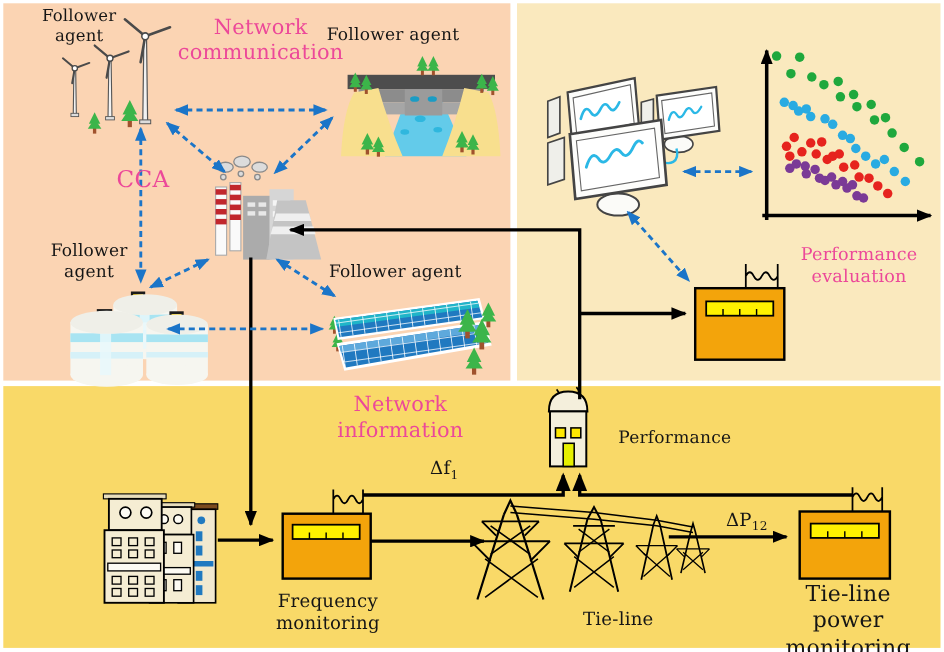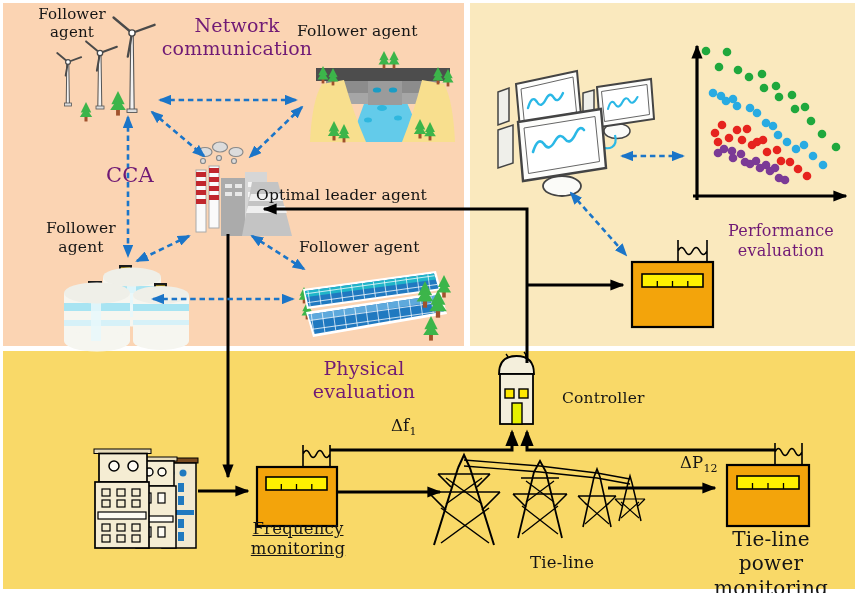--- a/index.html
+++ b/index.html
@@ -2,21 +2,21 @@
 <html><head>
 <meta charset="utf-8">
 <style>
   html,body{margin:0;padding:0;background:#fff;}
   #stage{position:relative;width:858px;height:593px;background:#fff;overflow:hidden;
          font-family:"DejaVu Serif","Liberation Serif",serif;}
   .panel{position:absolute;}
   #svg-layer{position:absolute;left:0;top:0;z-index:1;}
   .lbl{position:absolute;z-index:2;color:#151515;line-height:1.22;letter-spacing:0.2px;}
   .center{text-align:center;}
-  .orange{color:#701a75;}
+  .orange{color:#ec4899;}
   .nowrap{white-space:nowrap;}
   .sub{font-size:11px;font-style:normal;vertical-align:-4px;}
   .math{}
 </style>
 </head>
 <body>
 
 <div id="stage">
 
   <div class="panel" id="panel-cca" style="left: 3px; top: 3px; width: 461px; height: 343px; background: rgb(251, 212, 179);"></div>
@@ -389,29 +389,28 @@
       <path d="M252,236 L304,269" marker-start="url(#mls)" marker-end="url(#ml)"></path>
       <path d="M153,299 L293,299" marker-start="url(#mls)" marker-end="url(#ml)"></path>
       <path d="M622,156 L683,156" marker-start="url(#mls)" marker-end="url(#ml)"></path>
       <path d="M571,193 L626,255" marker-start="url(#mls)" marker-end="url(#ml)"></path>
     </g>
   </svg>
 
   <div class="lbl center" style="left:26px;top:5px;width:92px;font-size:15px;">Follower agent</div>
   <div class="lbl center orange" style="left:142px;top:14px;width:190px;font-size:19px;">Network communication</div>
   <div class="lbl nowrap" style="left:297px;top:22px;font-size:15.5px;">Follower agent</div>
-  <div class="lbl orange" style="left:106px;top:163px;font-size:21px;">CCA</div>
-  <div class="lbl nowrap" style="left:256px;top:186px;font-size:15.5px;">Optimal leader agent</div>
+  <div class="lbl orange" style="left:106px;top:151px;font-size:21px;">CCA</div>
   <div class="lbl center" style="left:36px;top:219px;width:90px;font-size:15.5px;">Follower agent</div>
   <div class="lbl nowrap" style="left:299px;top:238px;font-size:15.5px;">Follower agent</div>
   <div class="lbl center orange" style="left:714px;top:221px;width:134px;font-size:16px;">Performance evaluation</div>
-  <div class="lbl center orange" style="left:299px;top:357px;width:130px;font-size:19px;">Physical evaluation</div>
-  <div class="lbl nowrap" style="left:562px;top:389px;font-size:15.5px;">Controller</div>
+  <div class="lbl center orange" style="left:299px;top:357px;width:130px;font-size:19px;">Network information</div>
+  <div class="lbl nowrap" style="left:562px;top:389px;font-size:15.5px;">Performance</div>
   <div class="lbl nowrap" style="left:391px;top:416px;font-size:16.5px;">
     <span class="math">Δf</span><span class="sub">1</span>
   </div>
-  <div class="lbl nowrap" style="left:660px;top:453px;font-size:16.5px;margin-left:20px;">
+  <div class="lbl nowrap" style="left:660px;top:463px;font-size:16.5px;">
     <span class="math">ΔP</span><span class="sub">12</span>
   </div>
-  <div class="lbl center" style="left:242px;top:519px;width:112px;font-size:16.5px;text-decoration:underline;">Frequency monitoring</div>
+  <div class="lbl center" style="left:242px;top:537px;width:112px;font-size:16.5px;">Frequency monitoring</div>
   <div class="lbl nowrap" style="left:490px;top:553px;font-size:16.5px;margin-left:40px;">Tie-line</div>
   <div class="lbl center" style="left:697px;top:527px;width:148px;font-size:20px;">Tie-line power monitoring</div>
 </div>
 
 </body></html>

